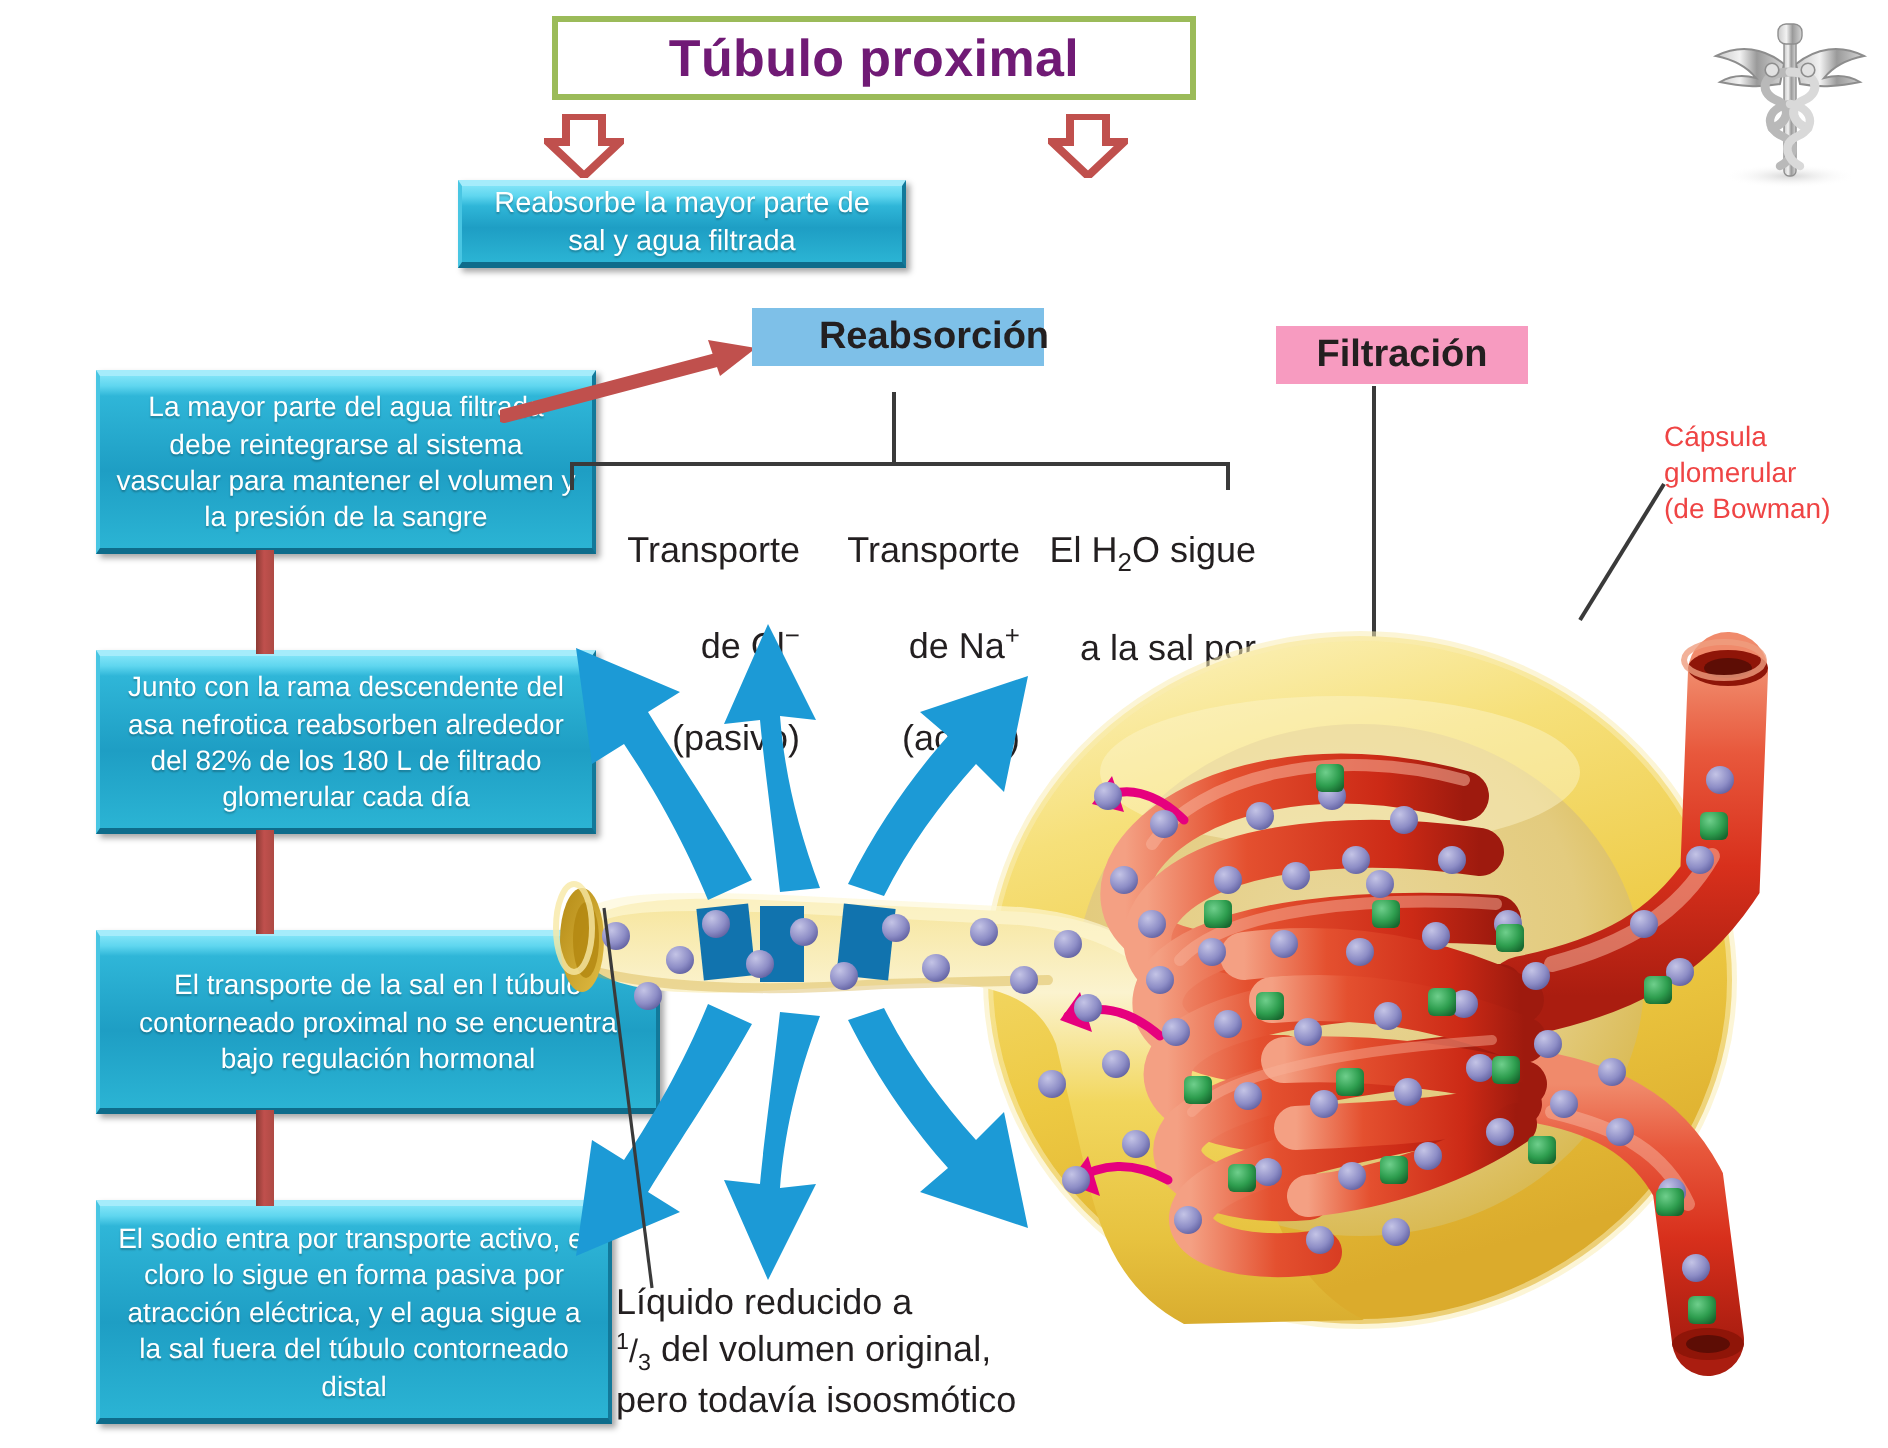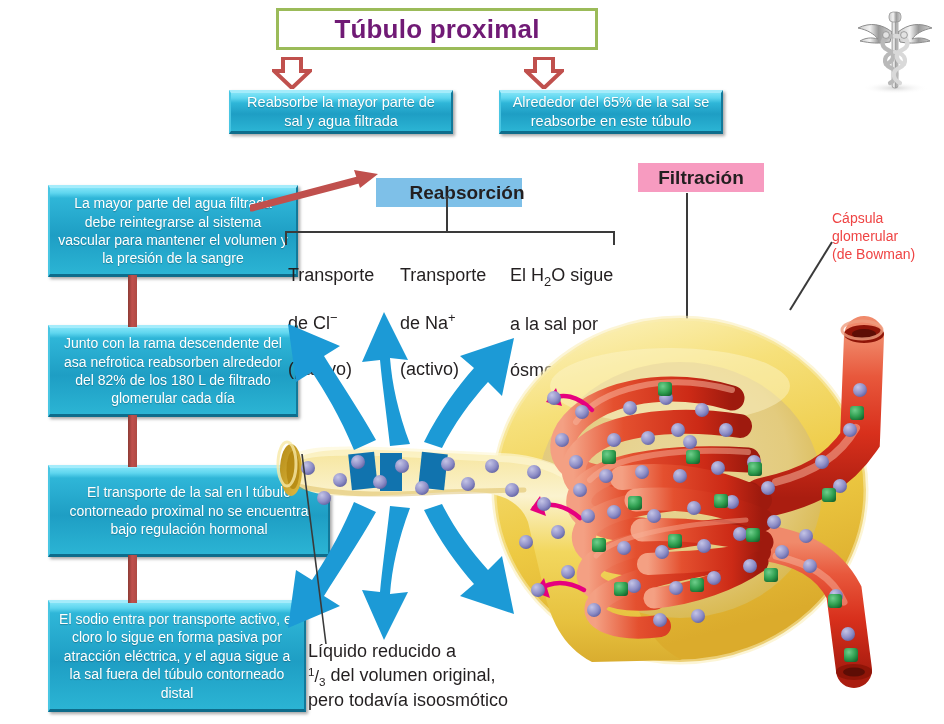--- a/index.html
+++ b/index.html
@@ -81,42 +81,42 @@
   
   #red-pointer { position: absolute; left: 250px; top: 168px; }
 
   
   .catlabel {
     position: absolute;
     display: flex; align-items: center; justify-content: center;
     font-size: 19px; font-weight: bold; color: #231f20;
     box-sizing: border-box;
   }
-  #lbl-reabsorcion { left: 376px; top: 178px; width: 146px; height: 29px; background: #7EC0E8; padding-left: 36px; }
+  #lbl-reabsorcion { left: 376px; top: 154px; width: 146px; height: 29px; background: #7EC0E8; padding-left: 36px; }
   #lbl-filtracion  { left: 638px; top: 163px; width: 126px; height: 29px; background: #F79BC0; }
 
   
   .leader { position: absolute; background: #3a3a3a; }
   #leader-reab-stem { left: 446px; top: 196px; width: 2px; height: 36px; }
   #leader-filt-stem { left: 686px; top: 193px; width: 2px; height: 128px; }
 
   
   #bracket {
     position: absolute;
     left: 285px; top: 231px; width: 330px; height: 14px;
     border-top: 2px solid #3a3a3a;
     border-left: 2px solid #3a3a3a;
     border-right: 2px solid #3a3a3a;
     box-sizing: border-box;
   }
 
   
   #transport-cols {
     position: absolute; left: 288px; top: 241px; width: 340px;
-    display: flex; gap: 0px;
+    display: flex; gap: 0px; text-align: right;
   }
   #transport-cols .col {
     font-size: 18px; color: #231f20; line-height: 1.28;
     white-space: pre-line;
   }
   #transport-cols .col.c1 { width: 112px; }
   #transport-cols .col.c2 { width: 110px; }
   #transport-cols .col.c3 { width: 118px; }
   .sup { font-size: .72em; vertical-align: super; }
   .sub { font-size: .72em; vertical-align: sub; }
@@ -192,23 +192,20 @@
     </svg>
   </div>
   <div class="block-arrow" style="left:524px; top:57px;">
     <svg width="40" height="32" viewBox="0 0 40 32">
       <path d="M11 1 H29 V14 H38 L20 31 L2 14 H11 Z" fill="#ffffff" stroke="#C0504D" stroke-width="4" stroke-linejoin="miter"></path>
     </svg>
   </div>
 
   <div class="tealbox" id="top-box-1">
     <span class="txt">Reabsorbe la mayor parte de sal y agua filtrada</span>
-  </div>
-  <div class="tealbox" id="top-box-2">
-    <span class="txt">Alrededor del 65% de la sal se reabsorbe en este túbulo</span>
   </div>
 
   <div class="tealbox" id="side-box-1">
     <span class="txt">La mayor parte del agua filtrada debe reintegrarse al sistema vascular para mantener el volumen y la presión de la sangre</span>
   </div>
   <div class="tealbox" id="side-box-2">
     <span class="txt">Junto con la rama descendente del asa nefrotica reabsorben alrededor del 82% de los 180 L de filtrado glomerular cada día</span>
   </div>
   <div class="tealbox" id="side-box-3">
     <span class="txt">El transporte de la sal en l túbulo contorneado proximal no se encuentra bajo regulación hormonal</span>

